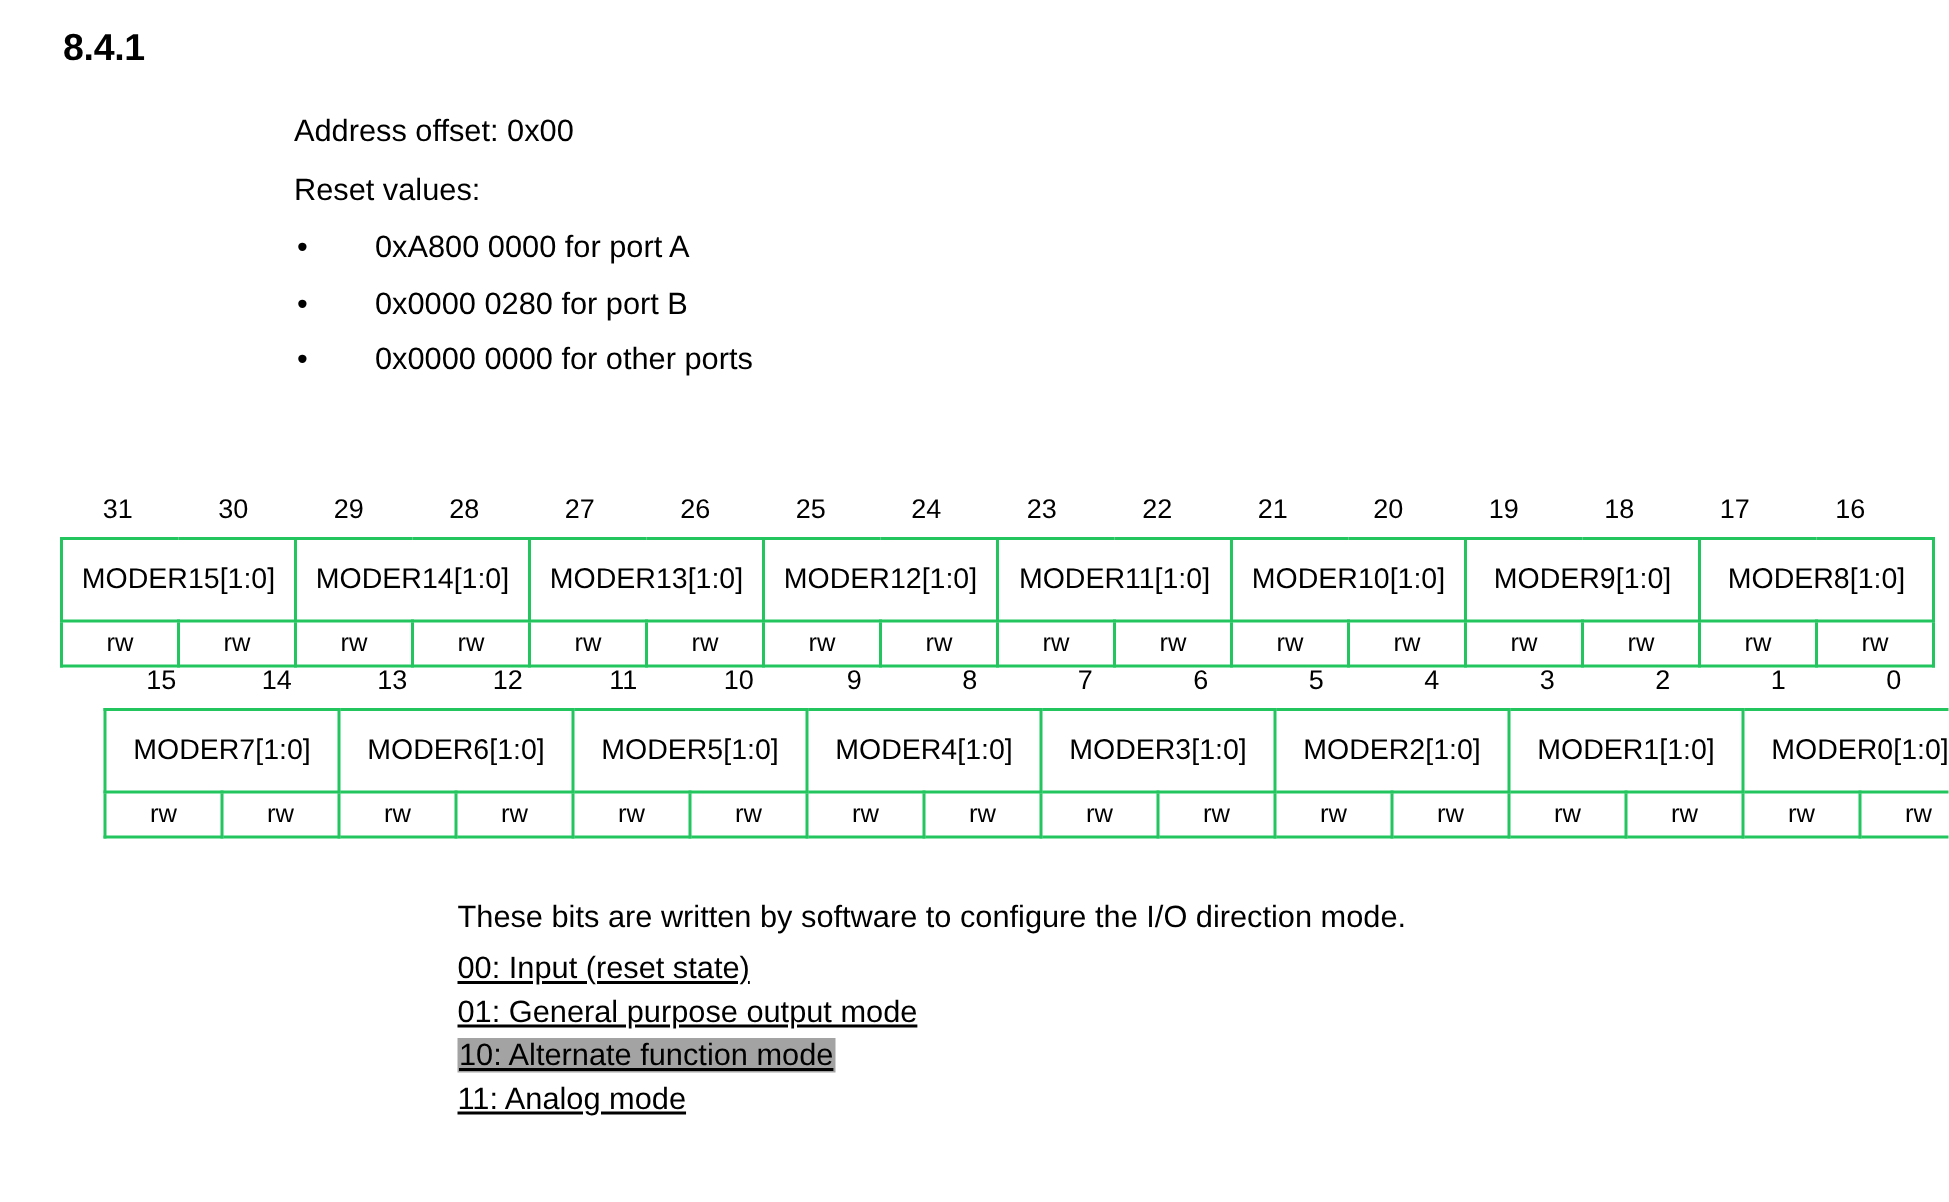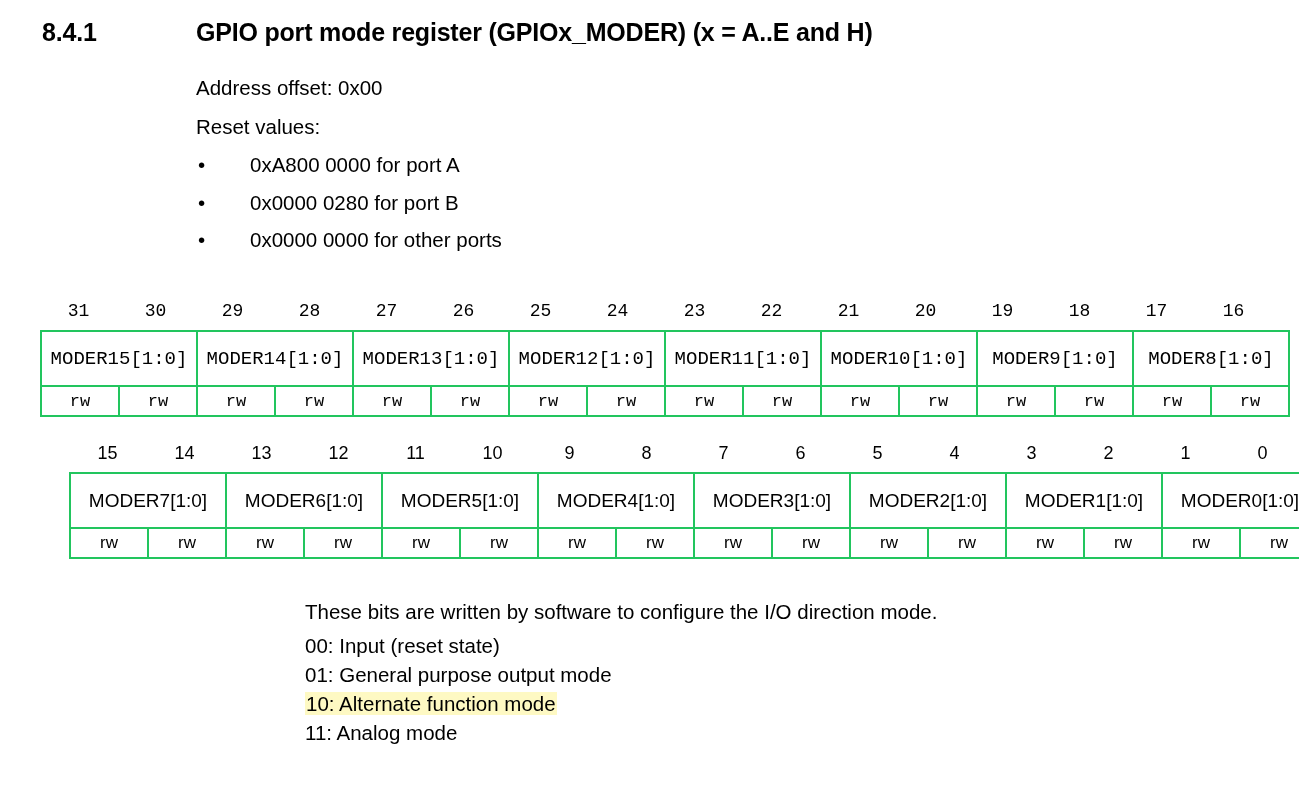--- a/index.html
+++ b/index.html
@@ -66,21 +66,21 @@
     font-size: 20.5px;
     line-height: 1;
   }
 
   
   .reg-block {
     position: absolute;
     left: 40px;
     width: 1232px;
   }
-  #reg-block-high { top: 300px; font-family: Liberation Mono, monospace; }
+  #reg-block-high { top: 328px; }
   #reg-block-low  { top: 442px; padding-left: 29px; }
 
   .bitnums {
     display: flex;
     width: 1232px;
     height: 26px;
   }
   .bitnums .bitnum {
     flex: 1 1 0;
     text-align: center;
@@ -133,32 +133,32 @@
   }
   .desc .indented {
     margin-left: 172px;
   }
   .desc .indented .sentence {
     margin-bottom: 11px;
   }
   .desc .mode-line {
     margin-bottom: 5px;
     line-height: 1.18;
+    text-decoration: underline;
   }
   .desc .mode-line .hl {
-    background: #fef9c3;
+    background: #a3a3a3;
     padding: 0 1px;
   }
 </style>
 </head>
 <body>
 
 <div class="heading">
   <span class="sec-num">8.4.1</span>
-  <span class="sec-title">GPIO port mode register (GPIOx_MODER) (x = A..E and H)</span>
 </div>
 
 <div class="intro">
   <div class="line">Address offset: 0x00</div>
   <div class="line">Reset values:</div>
   <ul class="bullets">
     <li>
       <span class="dot">•</span>
       <span>0xA800 0000 for port A</span>
     </li>

